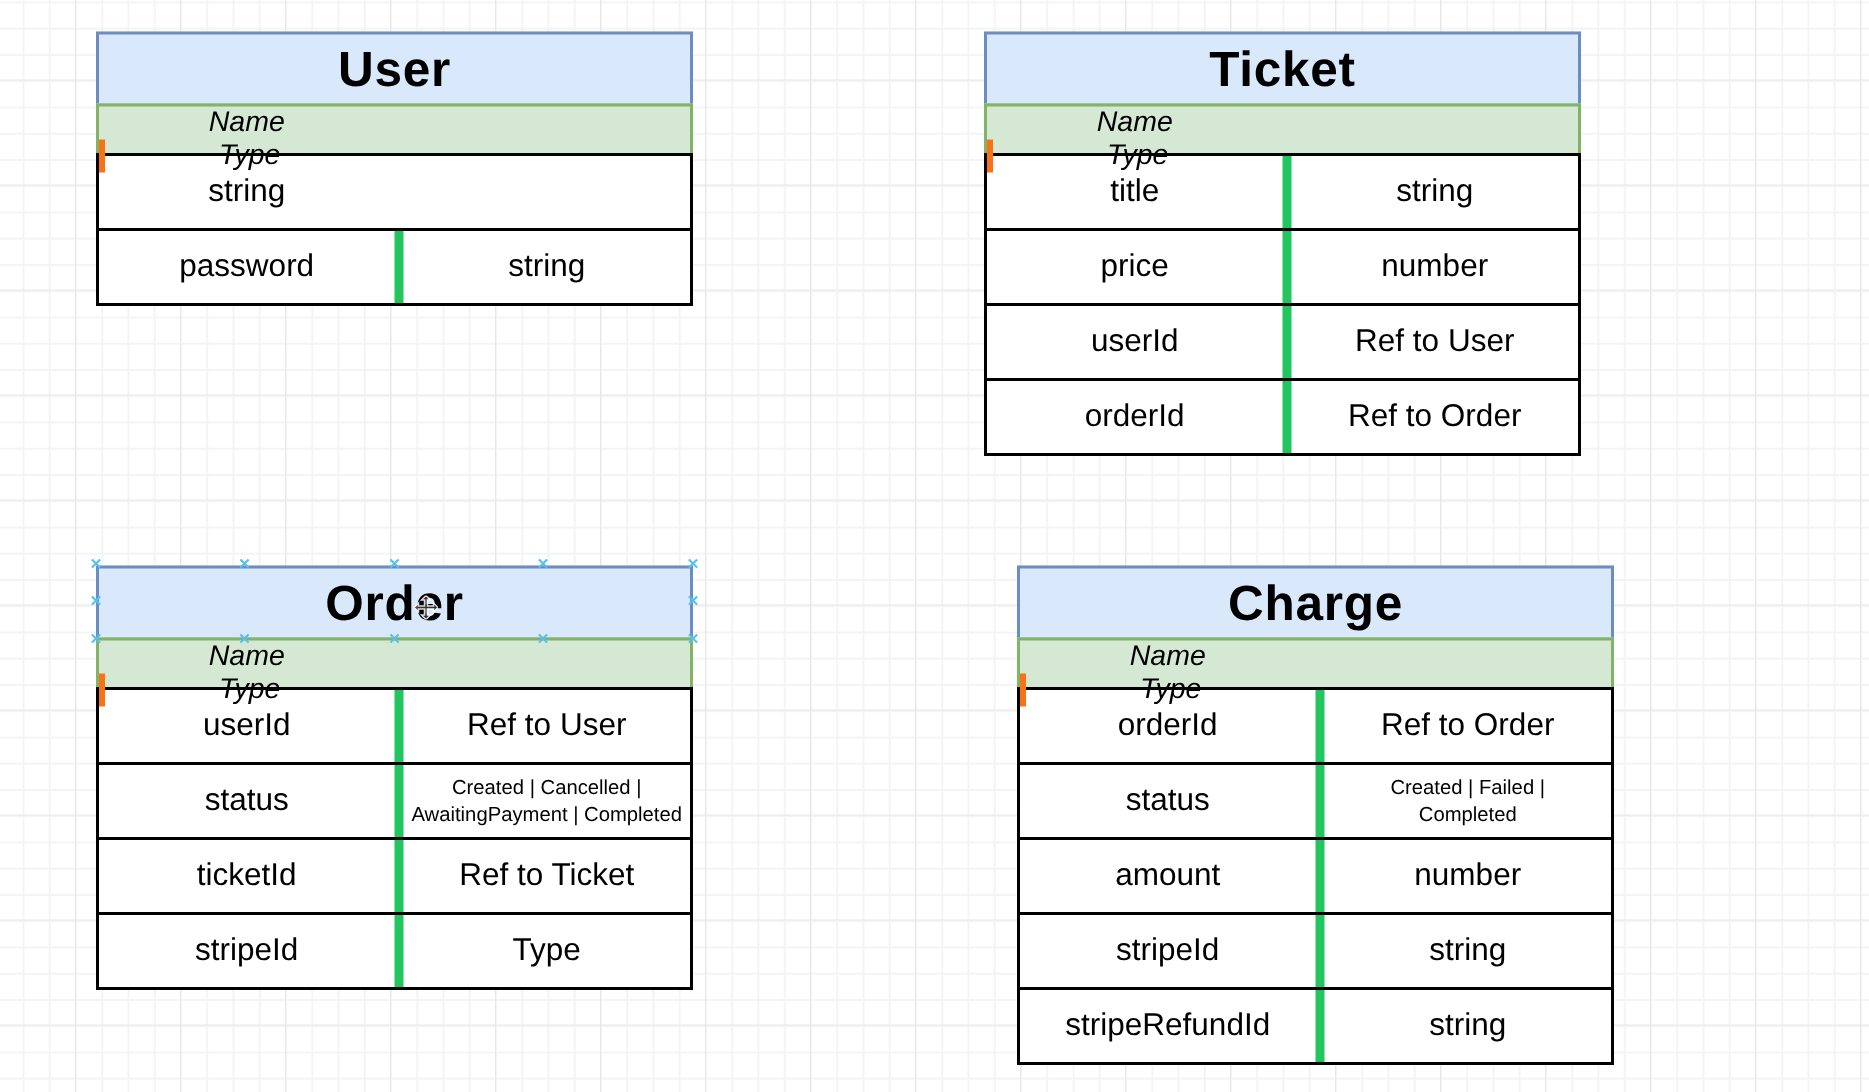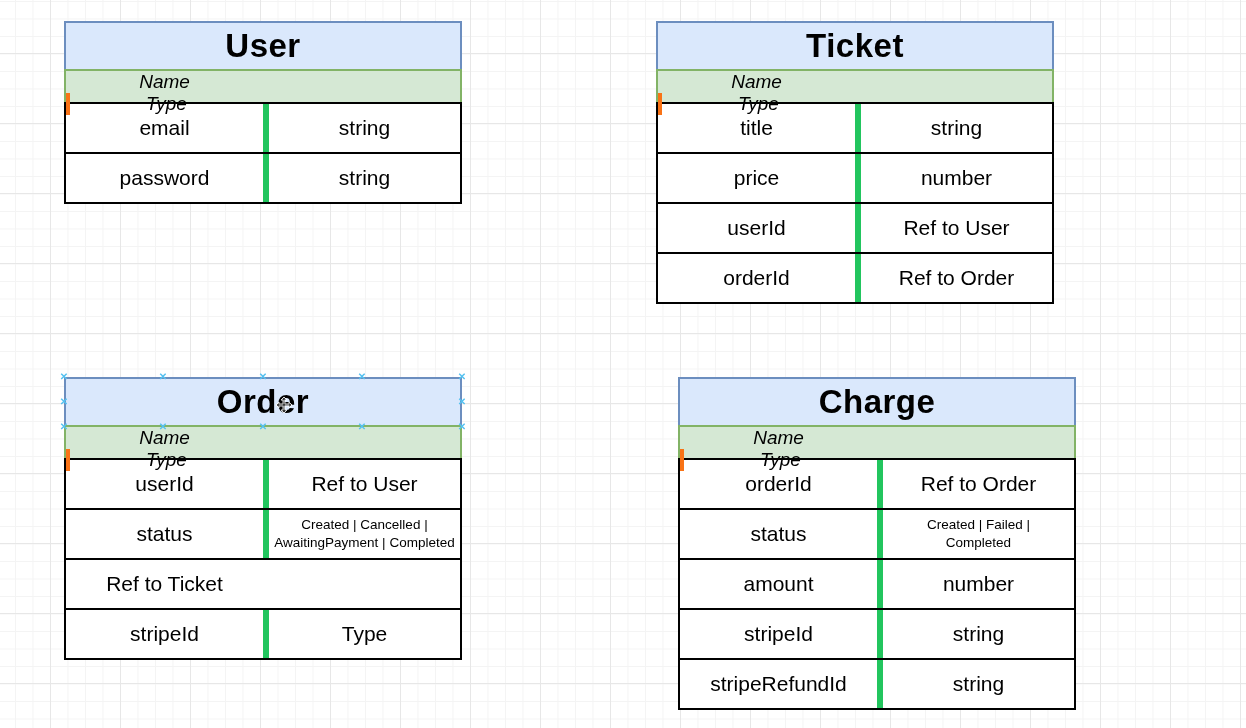--- a/index.html
+++ b/index.html
@@ -102,21 +102,20 @@
 
 <div class="canvas">
 
   <div class="entity" style="left:64px; top:21px;">
     <div class="entity-title">User</div>
     <div class="entity-header">
       <div class="cell">Name</div>
       <div class="cell">Type</div>
     </div>
     <div class="entity-row">
-      <div class="cell">email</div>
       <div class="cell">string</div>
     </div>
     <div class="entity-row">
       <div class="cell">password</div>
       <div class="cell">string</div>
     </div>
   </div>
 
   <div class="entity" style="left:656px; top:21px;">
     <div class="entity-title">Ticket</div>
@@ -151,20 +150,21 @@
     <div class="entity-row">
       <div class="cell">userId</div>
       <div class="cell">Ref to User</div>
     </div>
     <div class="entity-row">
       <div class="cell">status</div>
       <div class="cell small">Created | Cancelled |
 AwaitingPayment | Completed</div>
     </div>
     <div class="entity-row">
+      <div class="cell">ticketId</div>
       <div class="cell">Ref to Ticket</div>
     </div>
     <div class="entity-row">
       <div class="cell">stripeId</div>
       <div class="cell">Type</div>
     </div>
 
     <span class="handle" style="left:-5px;  top:-5px;">✕</span>
     <span class="handle" style="left:94px;  top:-5px;">✕</span>
     <span class="handle" style="left:194px; top:-5px;">✕</span>

